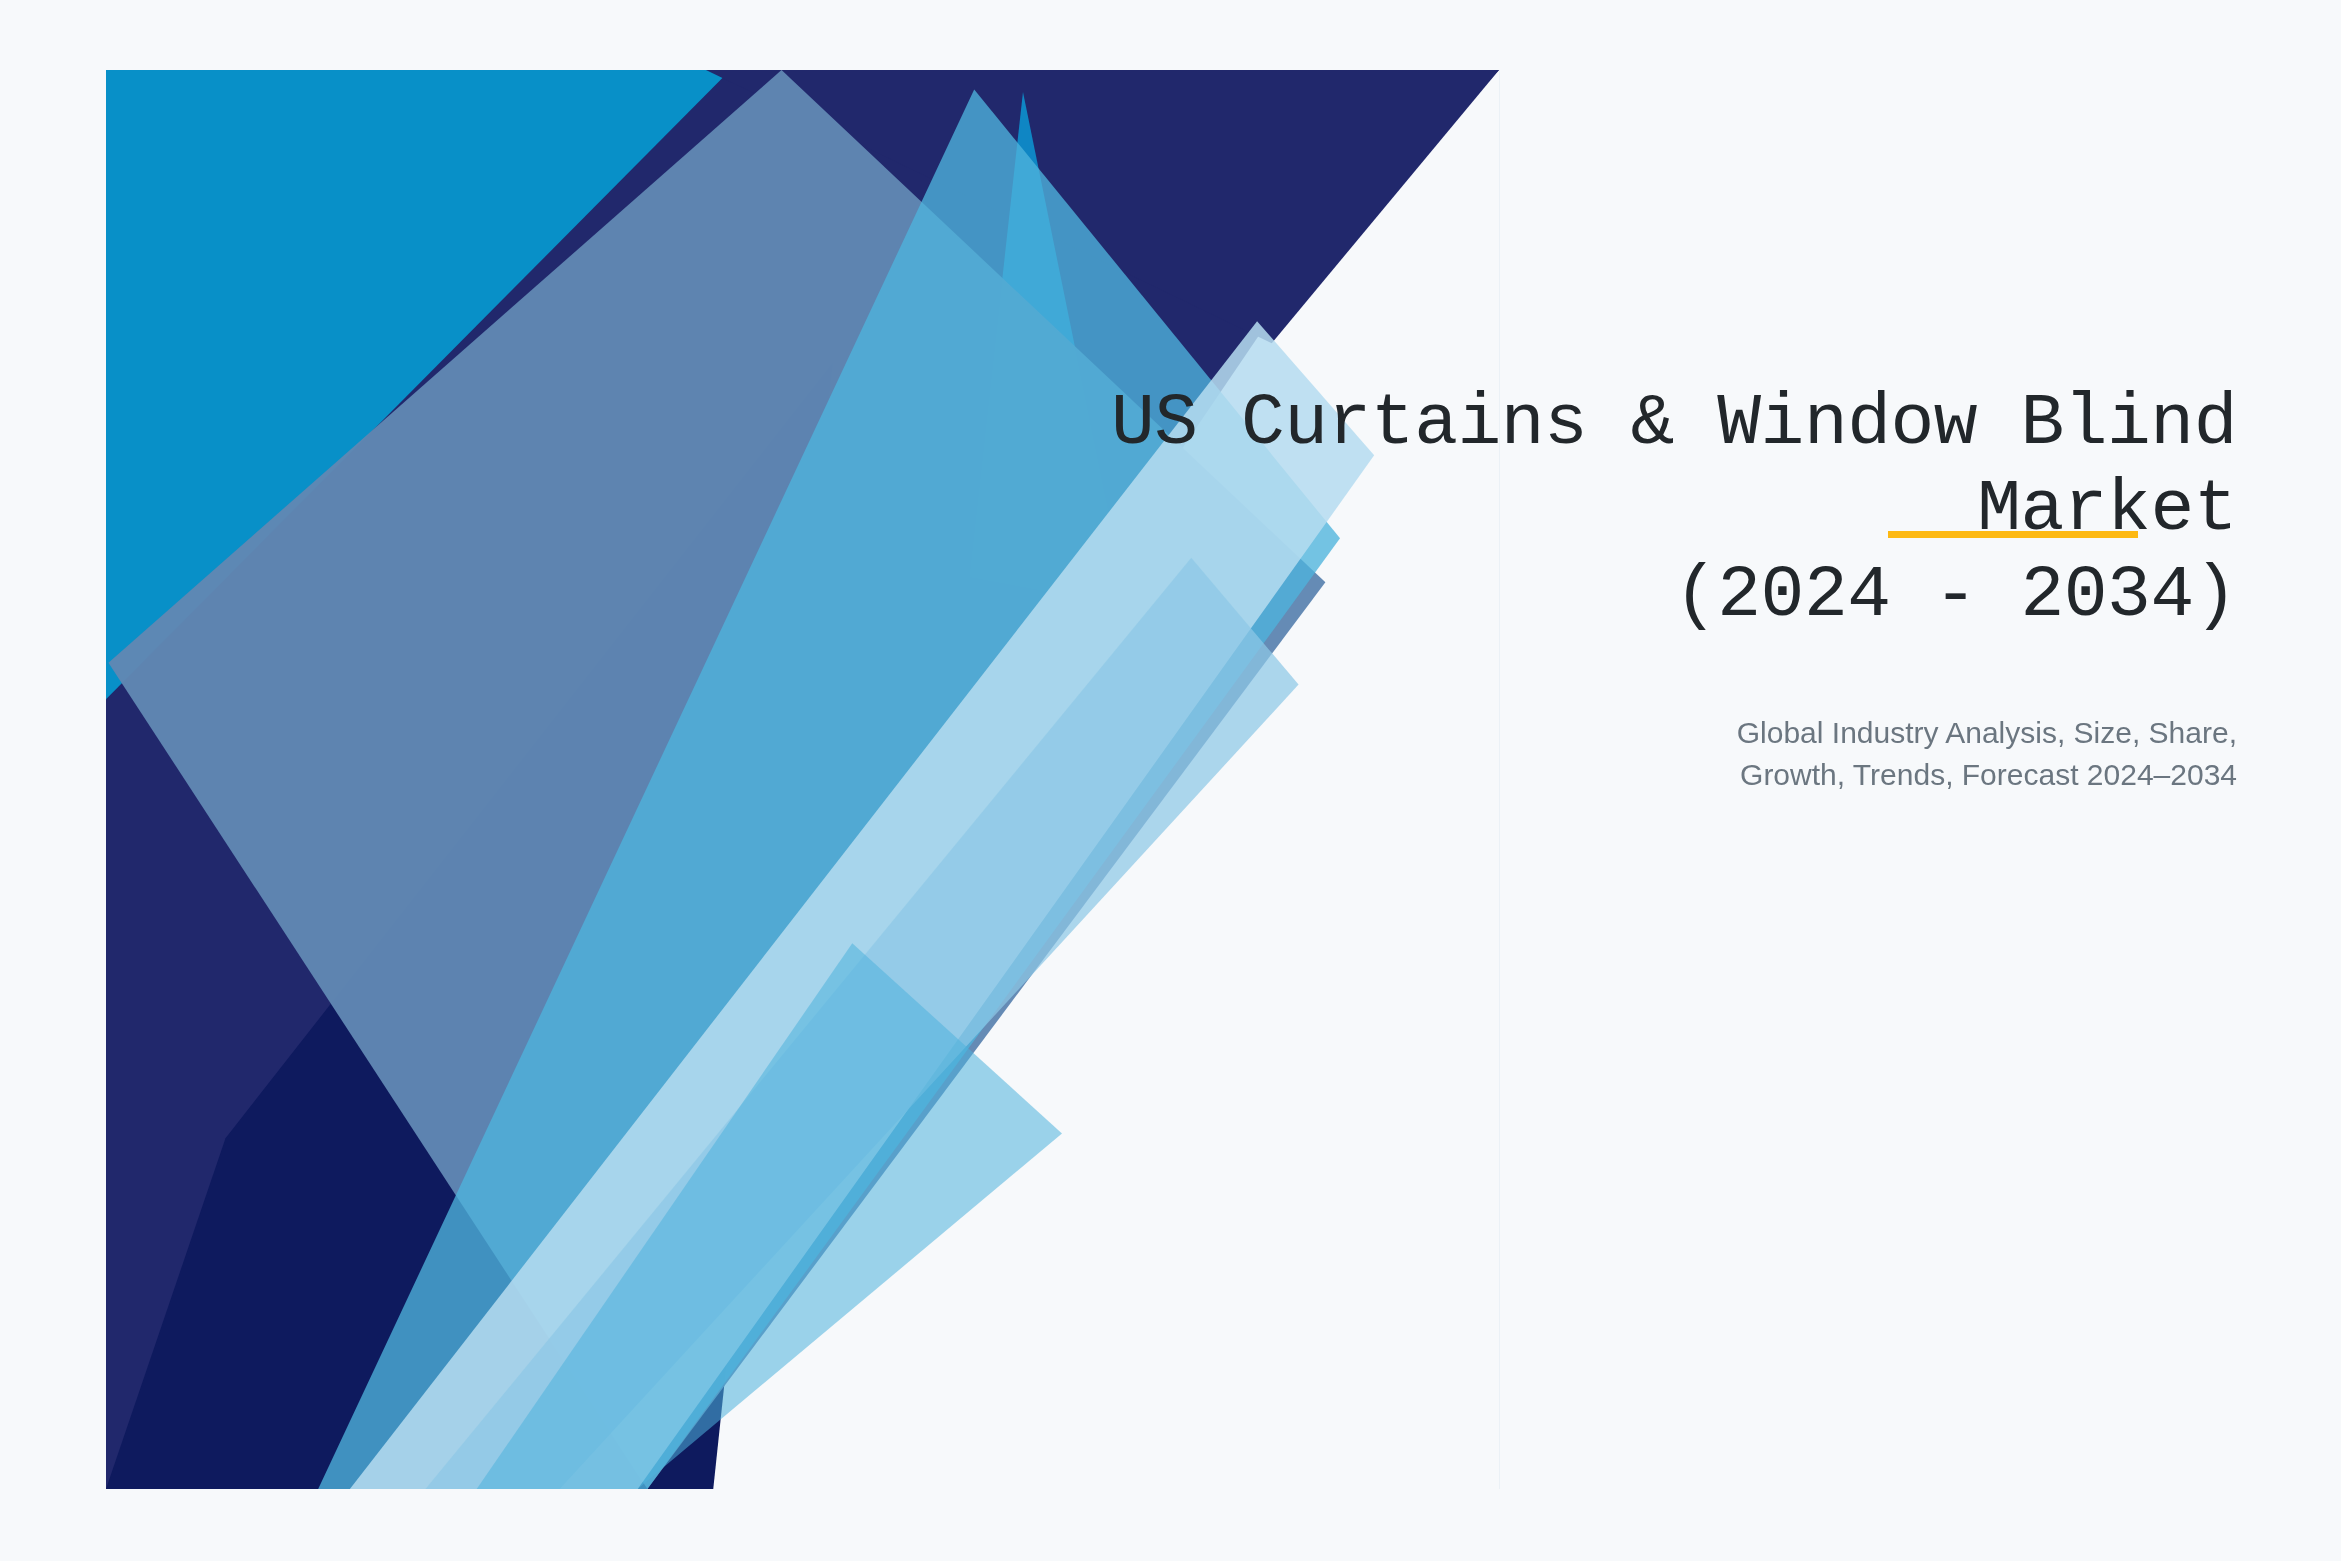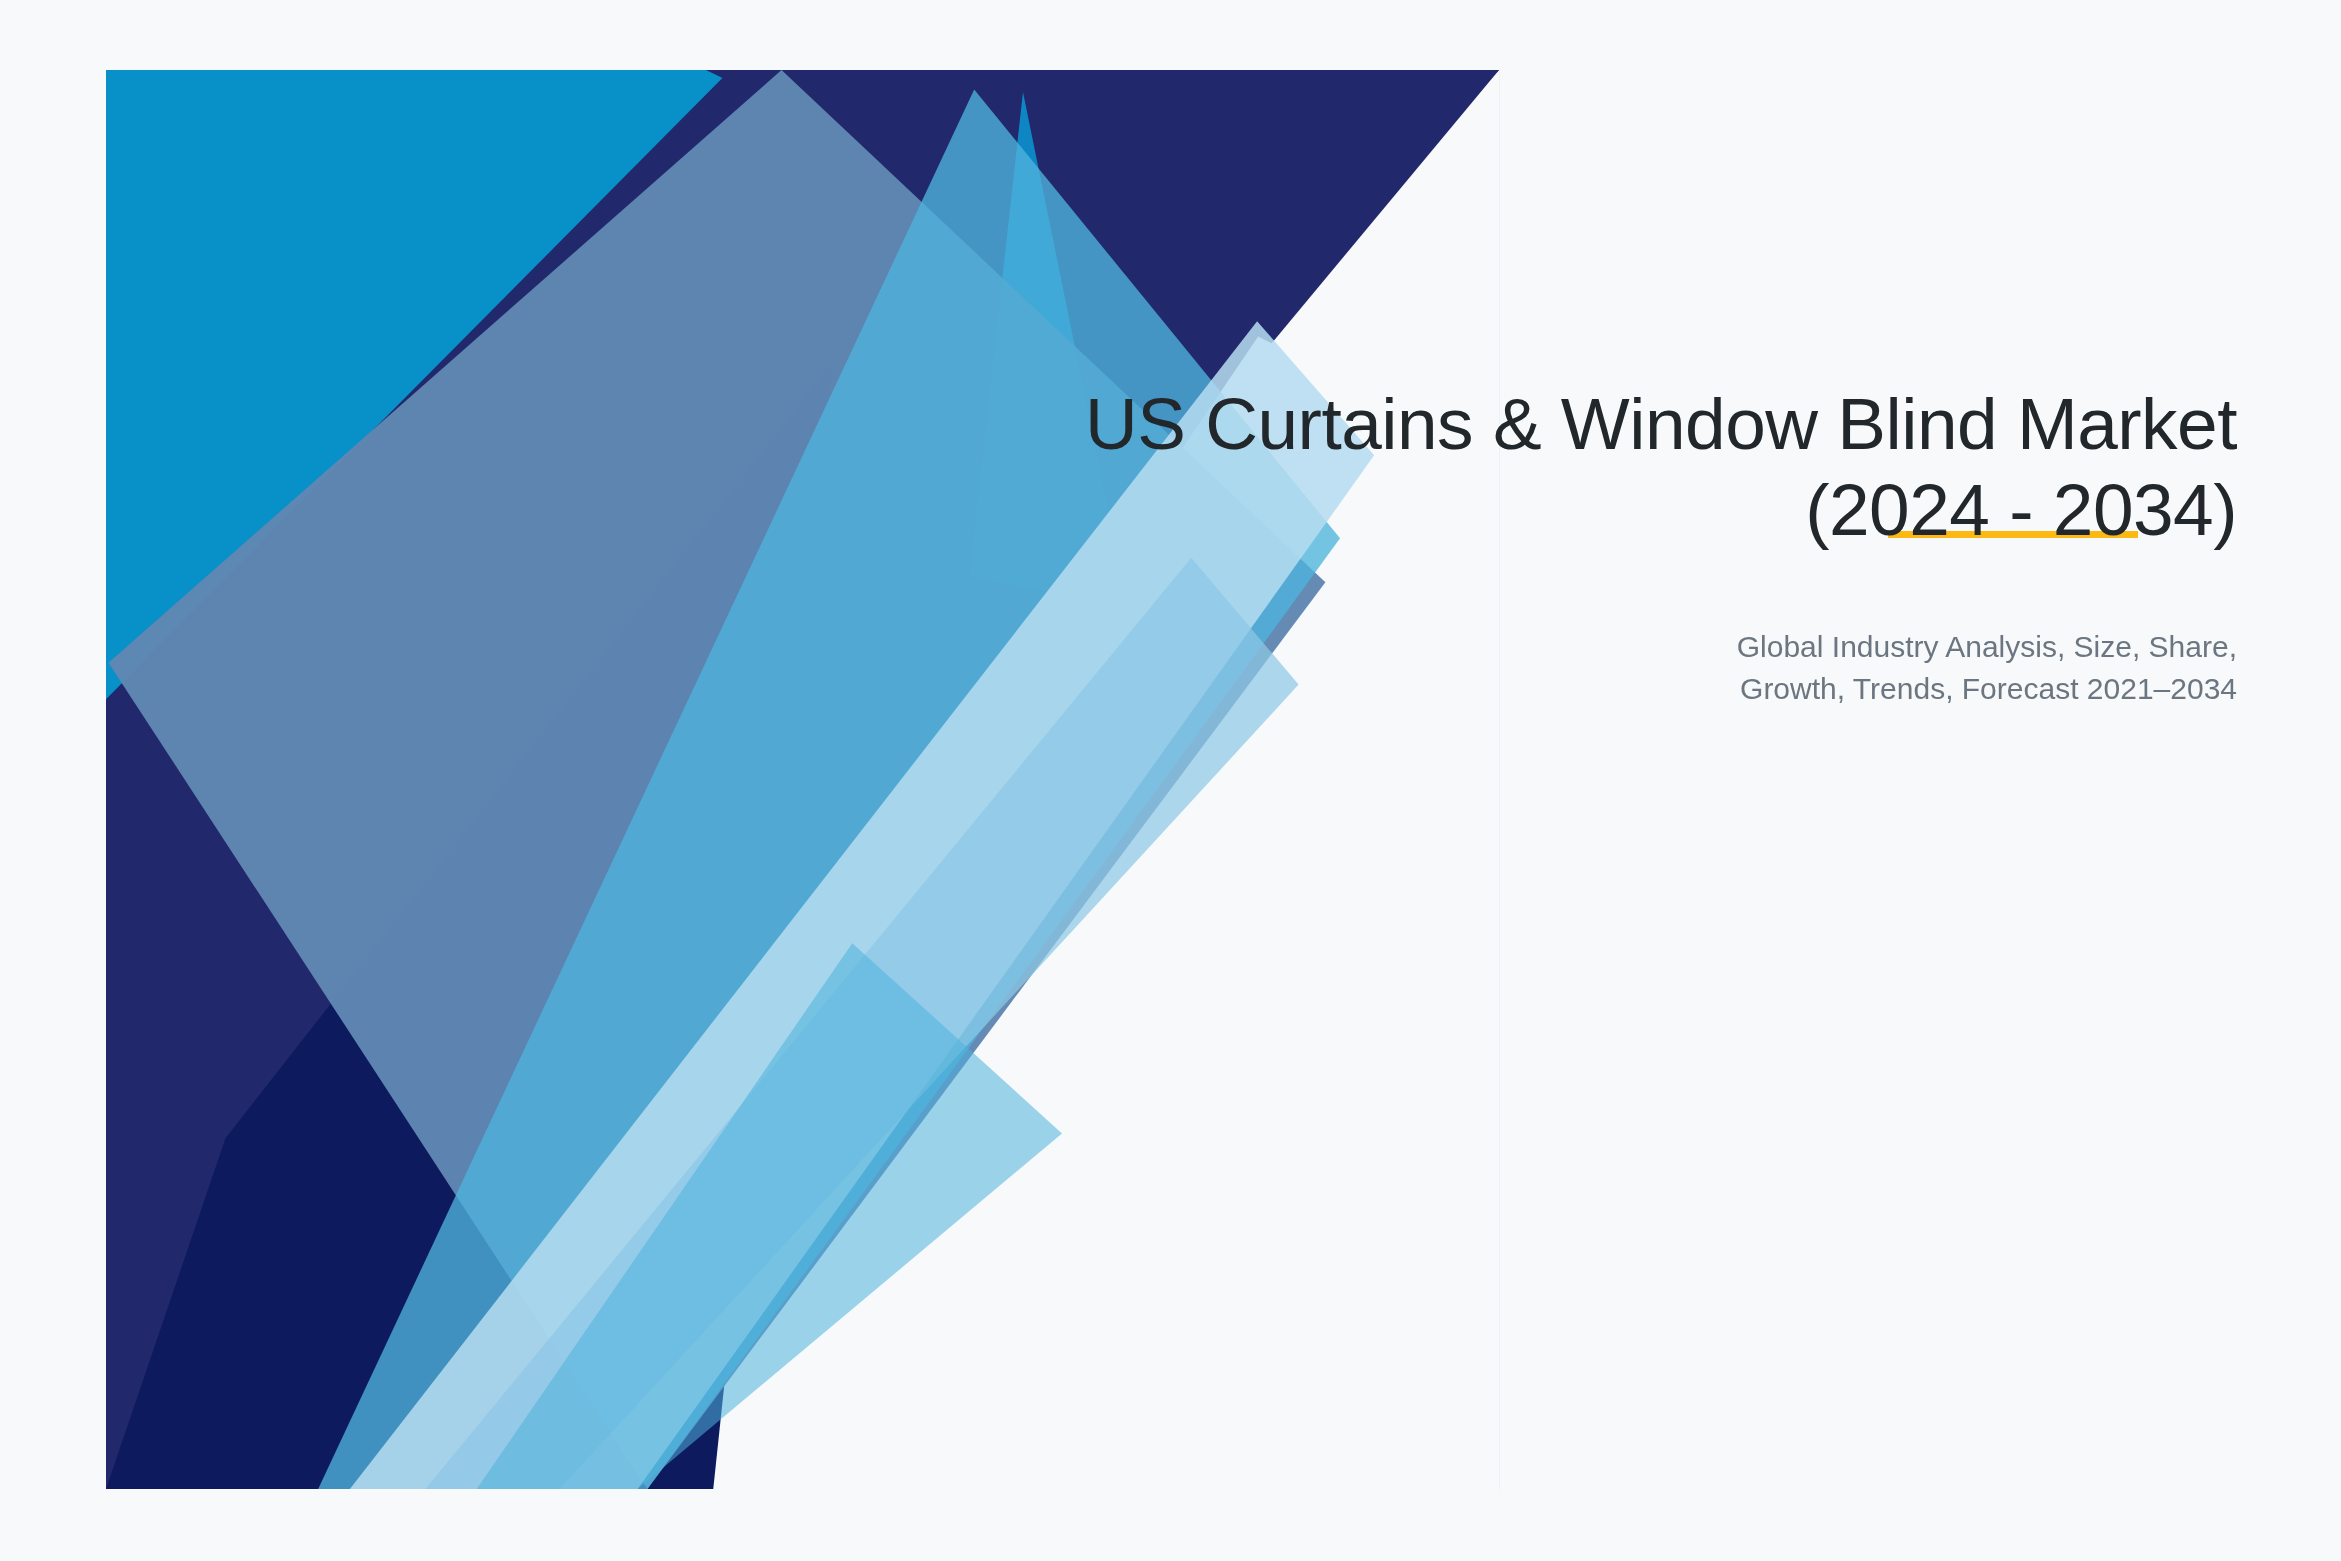--- a/index.html
+++ b/index.html
@@ -39,21 +39,21 @@
   #text-block {
     position: absolute;
     right: 105px;
     top: 381px;
     width: 1269px;
     text-align: right;
   }
 
   #page-title {
     margin: 0;
-    font-family: Liberation Sans, sans-serif;
+    font-family: Liberation Mono, monospace;
     font-weight: 400;
     font-size: 73px;
     line-height: 1.18;
     letter-spacing: -0.5px;
     color: #22272b;
     position: relative;
     z-index: 3;
     white-space: pre-line;
   }
 
@@ -112,17 +112,17 @@
 
     </svg>
   </div>
 
   <div id="accent-underline"></div>
 
   <div id="text-block">
     <h1 id="page-title">US Curtains &amp; Window Blind Market
 (2024 - 2034)</h1>
     <p id="subtitle">Global Industry Analysis, Size, Share,
-Growth, Trends, Forecast 2021–2034</p>
+Growth, Trends, Forecast 2024–2034</p>
   </div>
 
 </div>
 
 
 </body></html>

